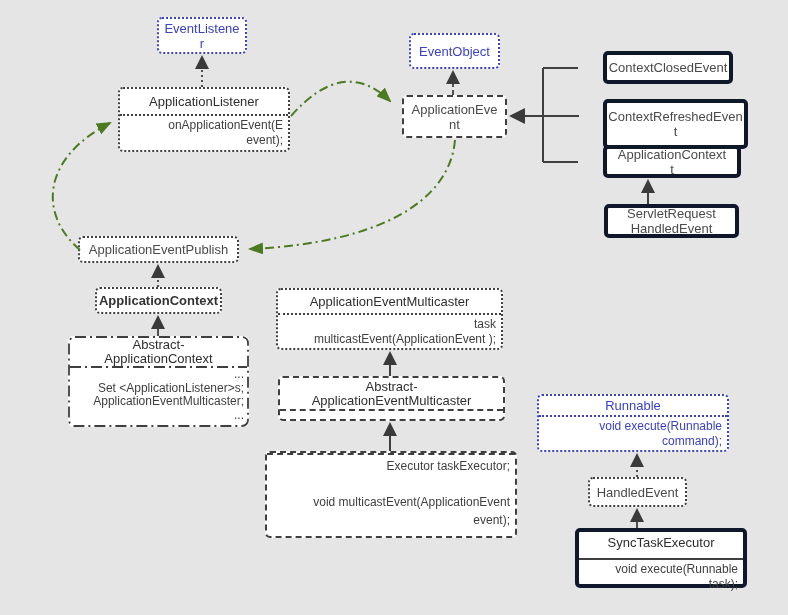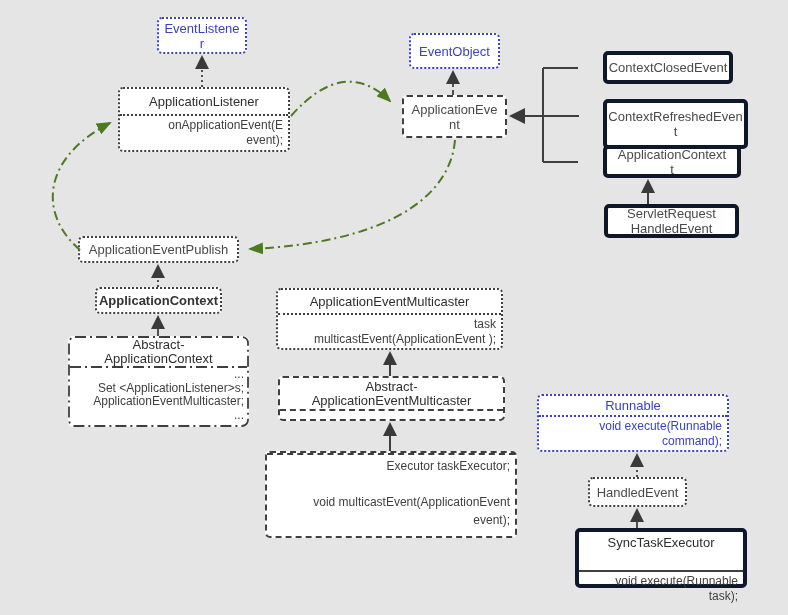--- a/index.html
+++ b/index.html
@@ -115,21 +115,21 @@
 event);</div>
   </div>
 
   <div class="box b-bluedot" style="left:537px;top:394px;width:192px;height:58px">
     <div class="title blue" style="padding:3px 2px 2px">Runnable</div>
     <div class="body blue sep-blue">void execute(Runnable
 command);</div>
   </div>
 
   <div class="box b-solid" style="left:552px;top:528px;width:172px;height:60px">
-    <div class="title" style="padding:4px 2px 20px">SyncTaskExecutor</div>
+    <div class="title" style="padding:4px 2px 8px">SyncTaskExecutor</div>
     <div class="body sep-solid">void execute(Runnable
 task);</div>
   </div>
 
   <svg class="overlay" width="788" height="615" viewBox="0 0 788 615">
     <defs>
       <marker id="garrow" markerUnits="userSpaceOnUse" markerWidth="15" markerHeight="12" refX="13" refY="6" orient="auto">
         <path d="M0,0 L15,6 L0,12 z" fill="#4c7a21"></path>
       </marker>
     </defs>

